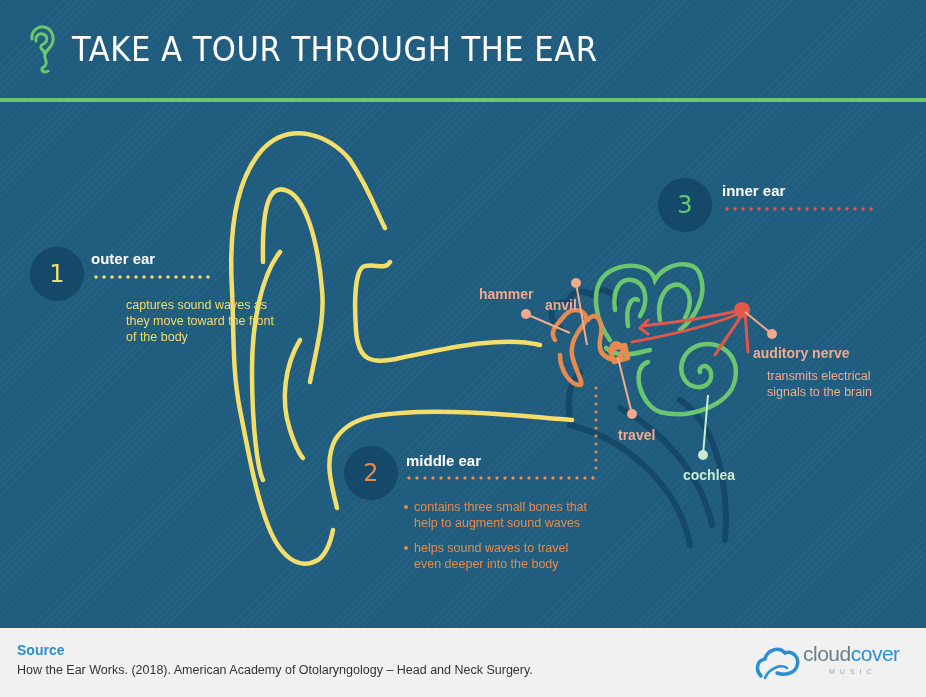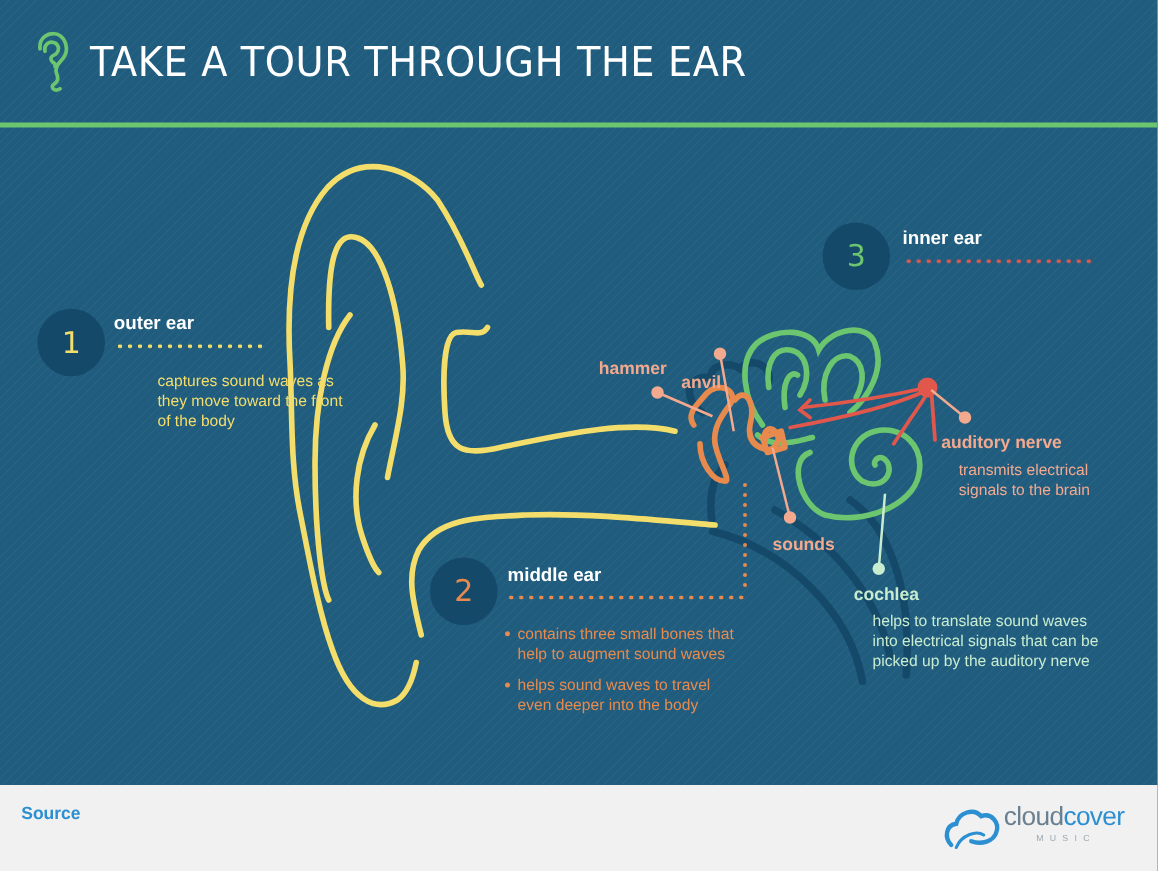--- a/index.html
+++ b/index.html
@@ -161,31 +161,31 @@
     <div class="bullet">contains three small bones that help to augment sound waves</div>
     <div class="bullet">helps sound waves to travel even deeper into the body</div>
   </div>
 
   <div class="num-circle" style="left:658px; top:178px; color:#6cc56f;">3</div>
   <div class="sec-title" style="left:722px; top:182px;">inner ear</div>
   <div class="dots" style="left:723px; top:207px; width:152px; --dc:#e2574c;"></div>
 
   <div class="label" style="left:545px; top:253px; color:#f2a98e;margin-top:44px;">anvil</div>
   <div class="label" style="left:479px; top:286px; color:#f2a98e;">hammer</div>
-  <div class="label" style="left:618px; top:427px; color:#f2a98e;">sounds</div>
+  <div class="label" style="left:618px; top:427px; color:#f2a98e;">travel</div>
 
   <div class="label" style="left:753px; top:345px; color:#f2a98e;">auditory nerve</div>
   <div class="desc" style="left:767px; top:368px; width:140px; color:#f2a98e;">transmits electrical signals to the brain</div>
 
   <div class="label" style="left:683px; top:467px; color:#c8ecd0;">cochlea</div>
-  <div class="desc" style="left:698px; top:489px; width:185px; color:#c8ecd0;">helps to translate sound waves into electrical signals that can be picked up by the auditory nerve</div>
 </div>
 
 <div class="footer">
   <div class="src-title">Source</div>
+  <div class="src-text">How the Ear Works. (2018). American Academy of Otolaryngology – Head and Neck Surgery.</div>
   <div class="brand">
     <svg width="46" height="44" viewBox="0 0 46 44">
       <path d="M6 36 C0 30 2 20 10 19 C12 10 24 6 30 13 C38 10 45 18 42 26 C40 33 30 36 22 33" fill="none" stroke="#2b8fd1" stroke-width="3.5" stroke-linecap="round"></path>
       <path d="M10 38 C14 28 26 24 32 28" fill="none" stroke="#2b8fd1" stroke-width="2.5" stroke-linecap="round"></path>
     </svg>
     <div class="brand-name"><span class="c1">cloud</span><span class="c2">cover</span></div>
     <div class="brand-sub">MUSIC</div>
   </div>
 </div>
 

